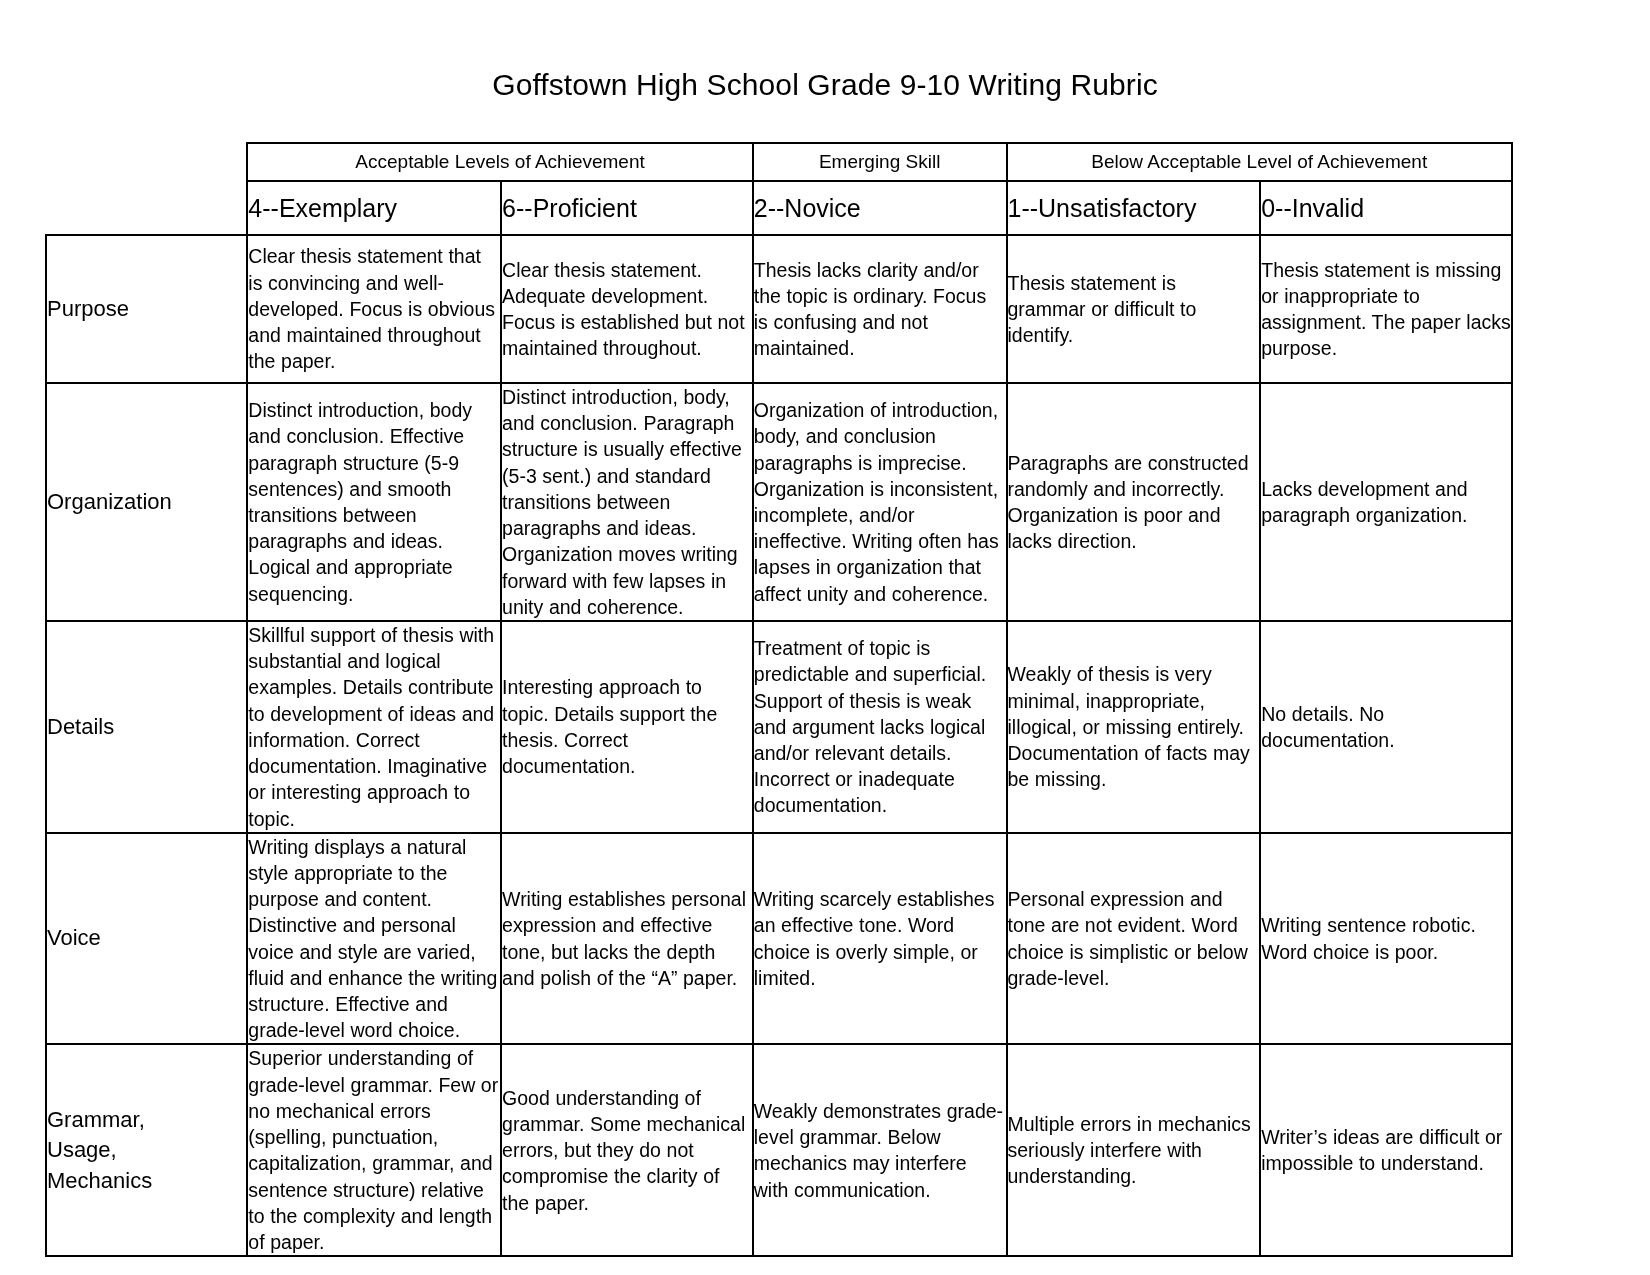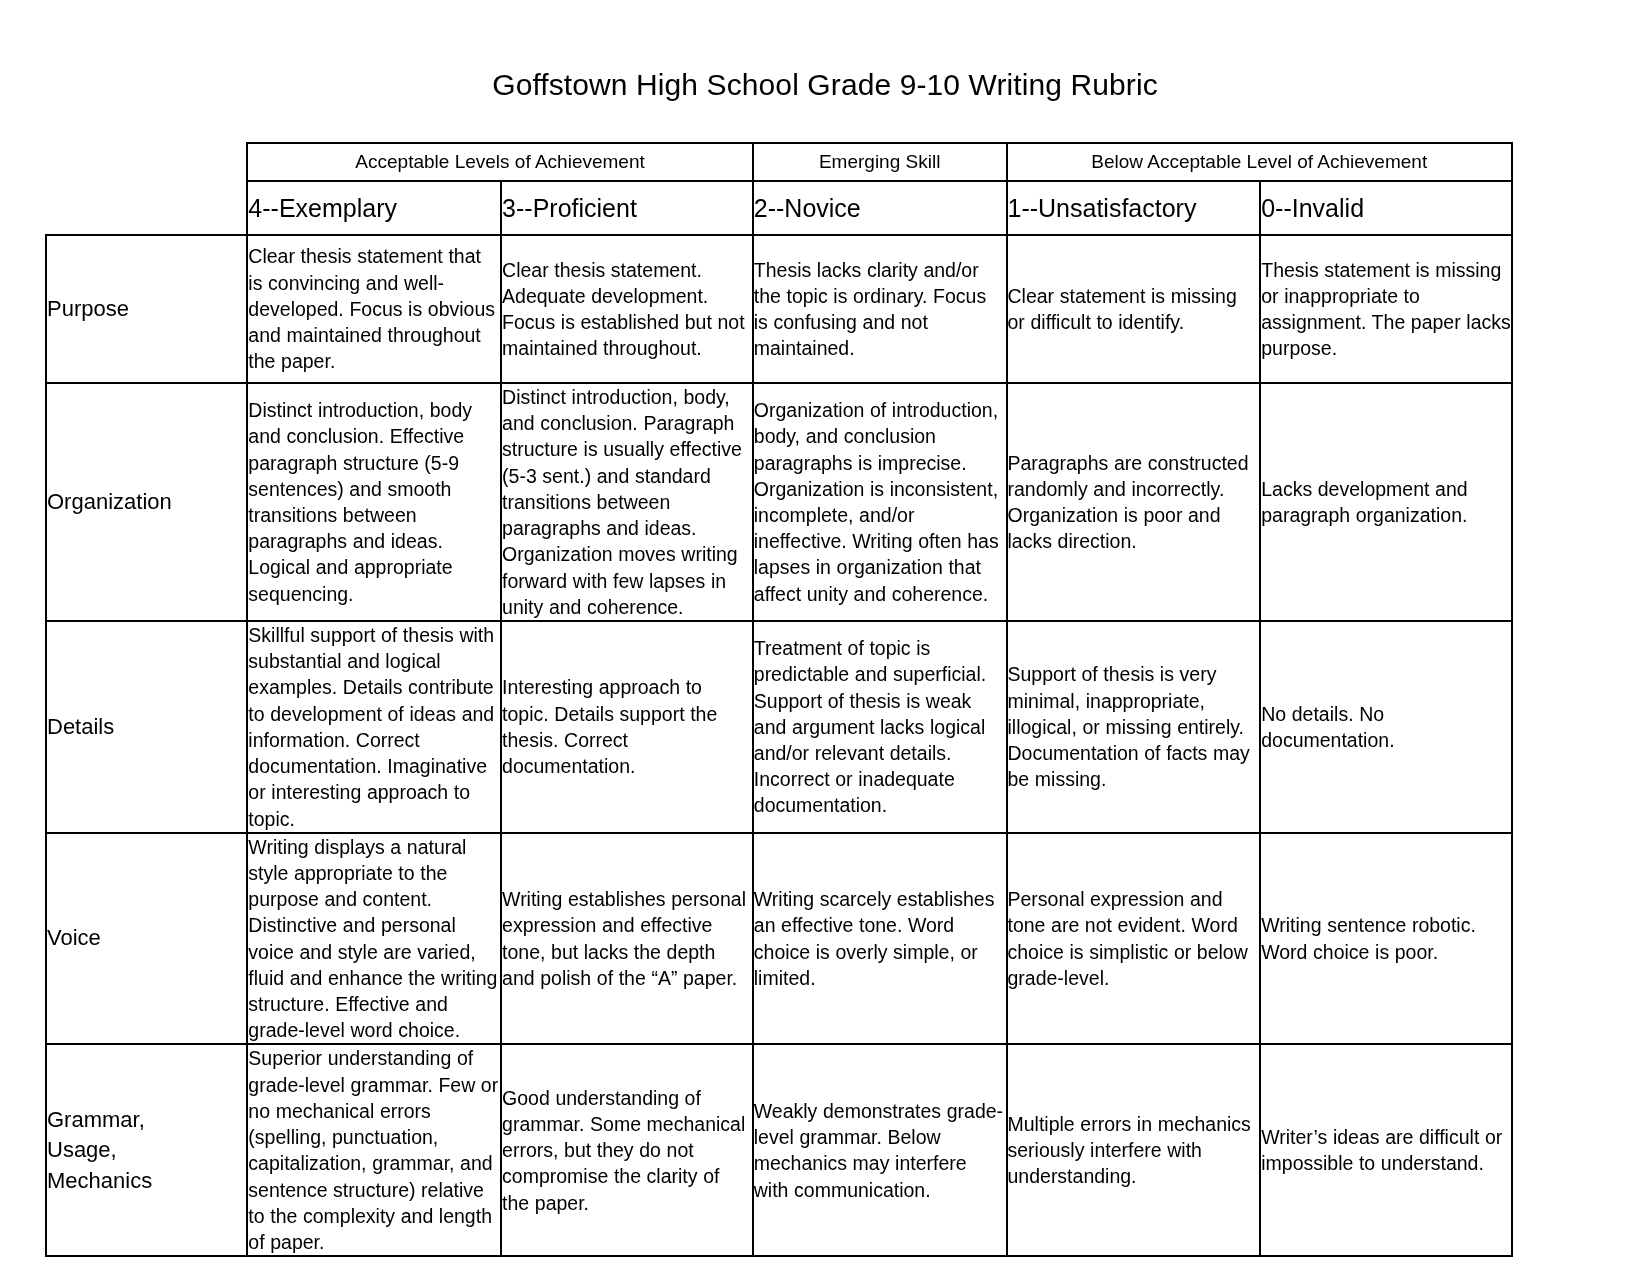--- a/index.html
+++ b/index.html
@@ -152,41 +152,41 @@
       <thead>
         <tr>
           <td class="grp-blank"></td>
           <td class="grp" colspan="2">Acceptable Levels of Achievement</td>
           <td class="grp">Emerging Skill</td>
           <td class="grp" colspan="2">Below Acceptable Level of Achievement</td>
         </tr>
         <tr>
           <td class="lvl-blank"></td>
           <td class="lvl">4--Exemplary</td>
-          <td class="lvl">3--Proficient</td>
+          <td class="lvl">6--Proficient</td>
           <td class="lvl">2--Novice</td>
           <td class="lvl">1--Unsatisfactory</td>
           <td class="lvl">0--Invalid</td>
         </tr>
       </thead>
       <tbody>
 
         <tr class="r-purpose">
           <td class="cat">Purpose</td>
           <td class="cell">
             <span class="txt">Clear thesis statement that is convincing and well-developed. Focus is obvious and maintained throughout the paper.</span>
           </td>
           <td class="cell">
             <span class="txt">Clear thesis statement.  Adequate development.  Focus is established but not maintained throughout.</span>
           </td>
           <td class="cell">
             <span class="txt">Thesis lacks clarity and/or the topic is ordinary.  Focus is confusing and not maintained.</span>
           </td>
           <td class="cell">
-            <span class="txt">Clear statement is missing or difficult to identify.</span>
+            <span class="txt">Thesis statement is grammar or difficult to identify.</span>
           </td>
           <td class="cell">
             <span class="txt">Thesis statement is missing or inappropriate to assignment.  The paper lacks purpose.</span>
           </td>
         </tr>
 
         <tr class="r-org">
           <td class="cat">Organization</td>
           <td class="cell">
             <span class="txt">Distinct introduction, body and conclusion.  Effective paragraph structure (5-9 sentences) and smooth transitions between paragraphs and ideas.  Logical and appropriate sequencing.</span>
@@ -210,21 +210,21 @@
           <td class="cell">
             <span class="txt">Skillful support of thesis with substantial and logical examples.  Details contribute to development of ideas and information. Correct documentation.   Imaginative or interesting approach to topic.</span>
           </td>
           <td class="cell">
             <span class="txt">Interesting approach to topic.  Details support the thesis.  Correct documentation.</span>
           </td>
           <td class="cell">
             <span class="txt">Treatment of topic is predictable and superficial.  Support of thesis is weak and argument lacks logical and/or relevant details.  Incorrect or inadequate documentation.</span>
           </td>
           <td class="cell">
-            <span class="txt">Support of thesis is very minimal, inappropriate, illogical, or missing entirely.  Documentation of facts may be missing.</span>
+            <span class="txt">Weakly of thesis is very minimal, inappropriate, illogical, or missing entirely.  Documentation of facts may be missing.</span>
           </td>
           <td class="cell">
             <span class="txt">No details.  No documentation.</span>
           </td>
         </tr>
 
         <tr class="r-voice">
           <td class="cat">Voice</td>
           <td class="cell">
             <span class="txt">Writing displays a natural style appropriate to the purpose and content.  Distinctive and personal voice and style are varied, fluid and enhance the writing structure.  Effective and grade-level word choice.</span>

